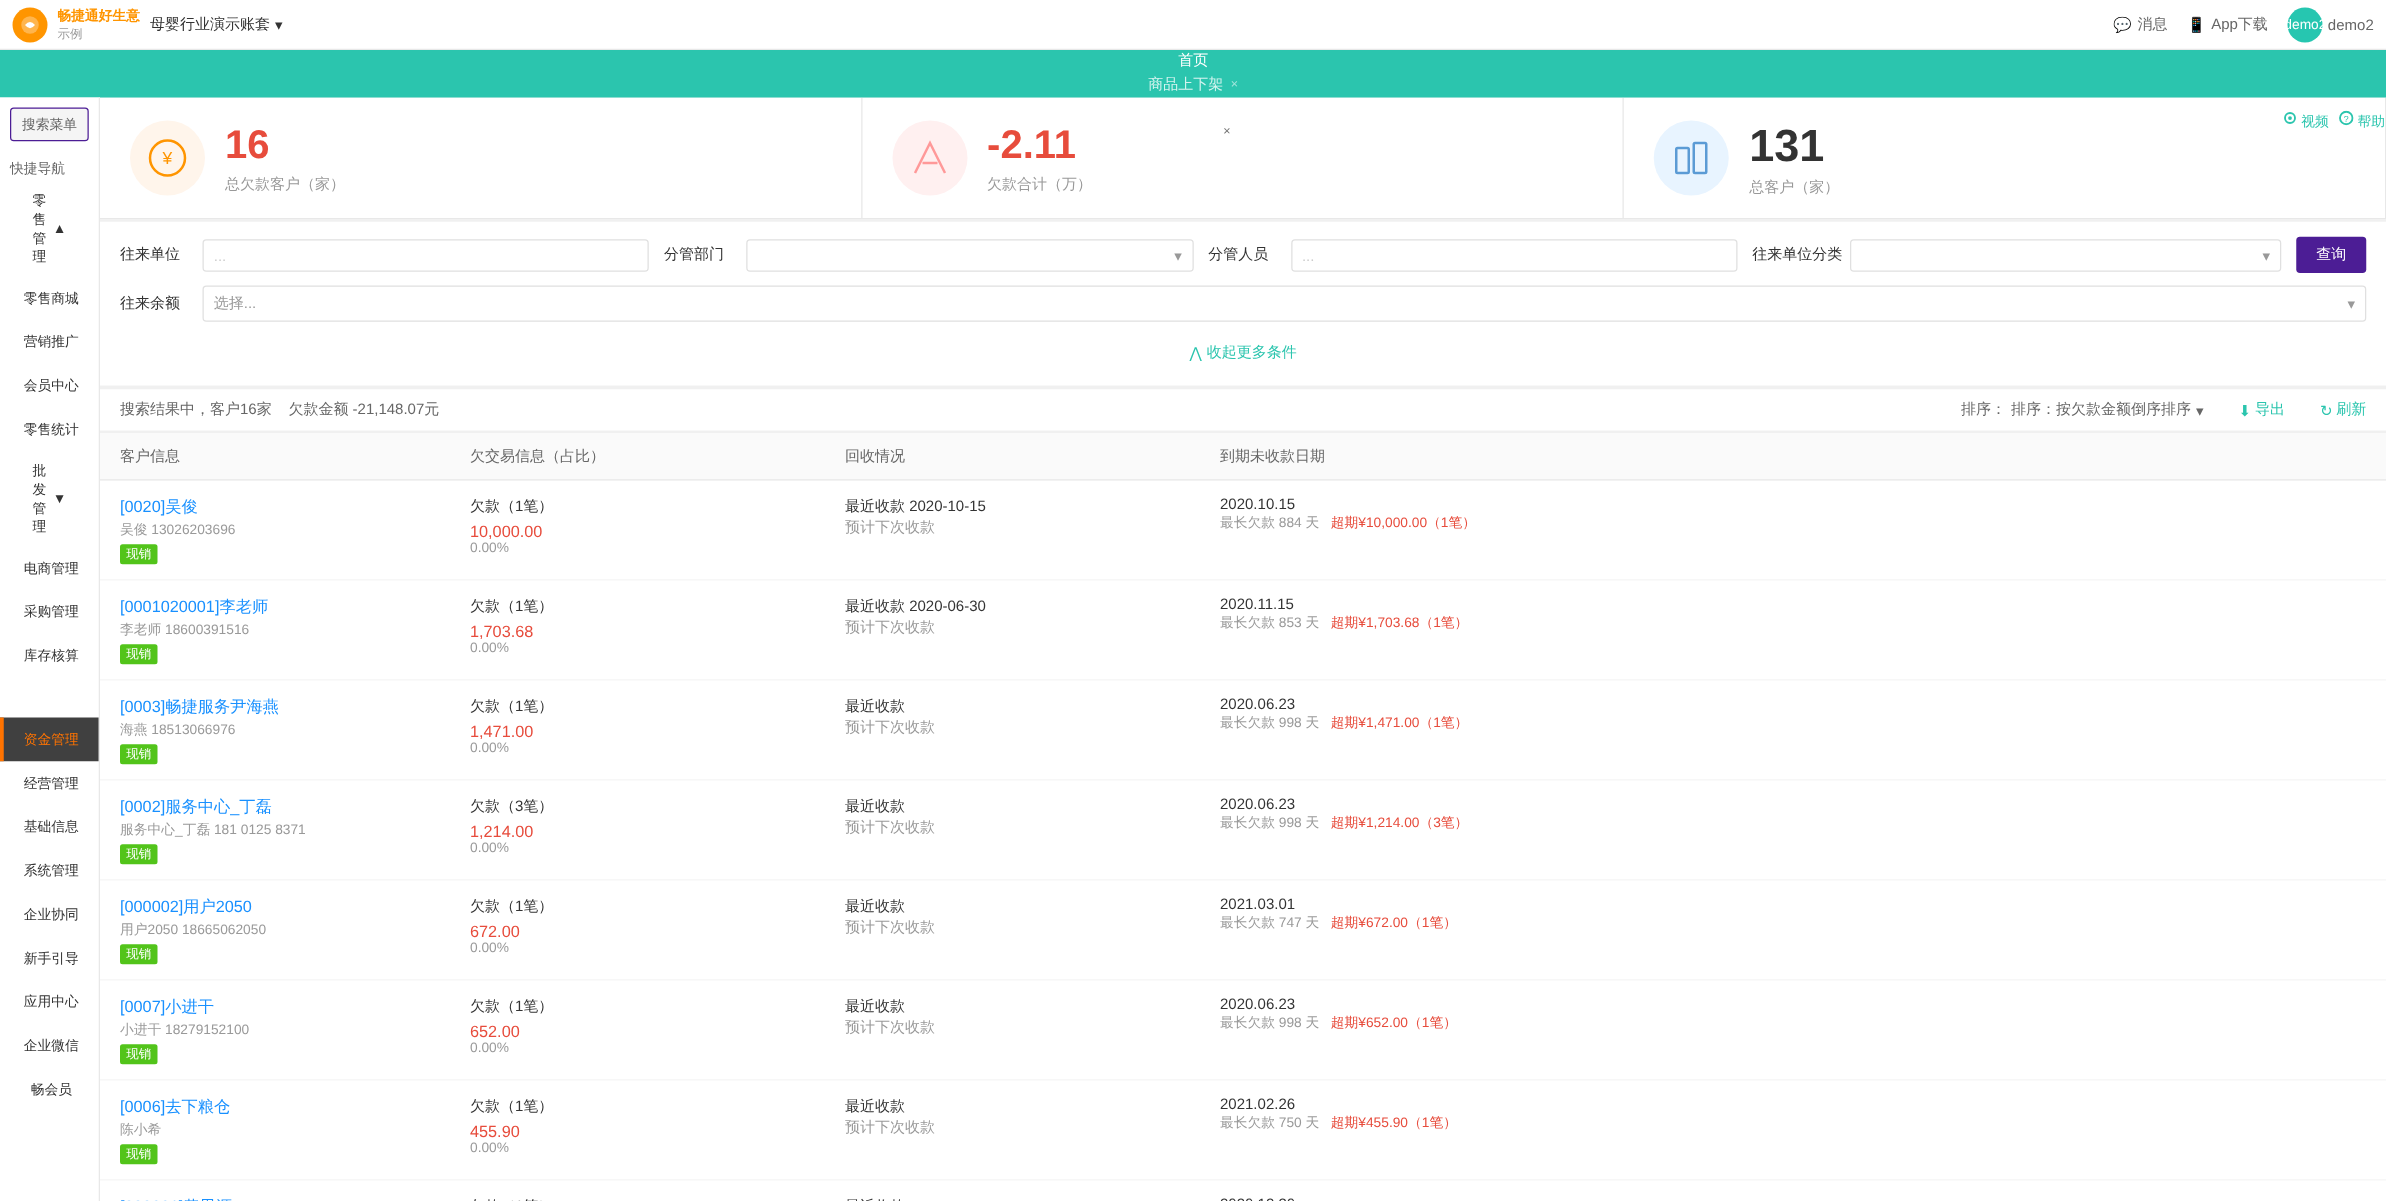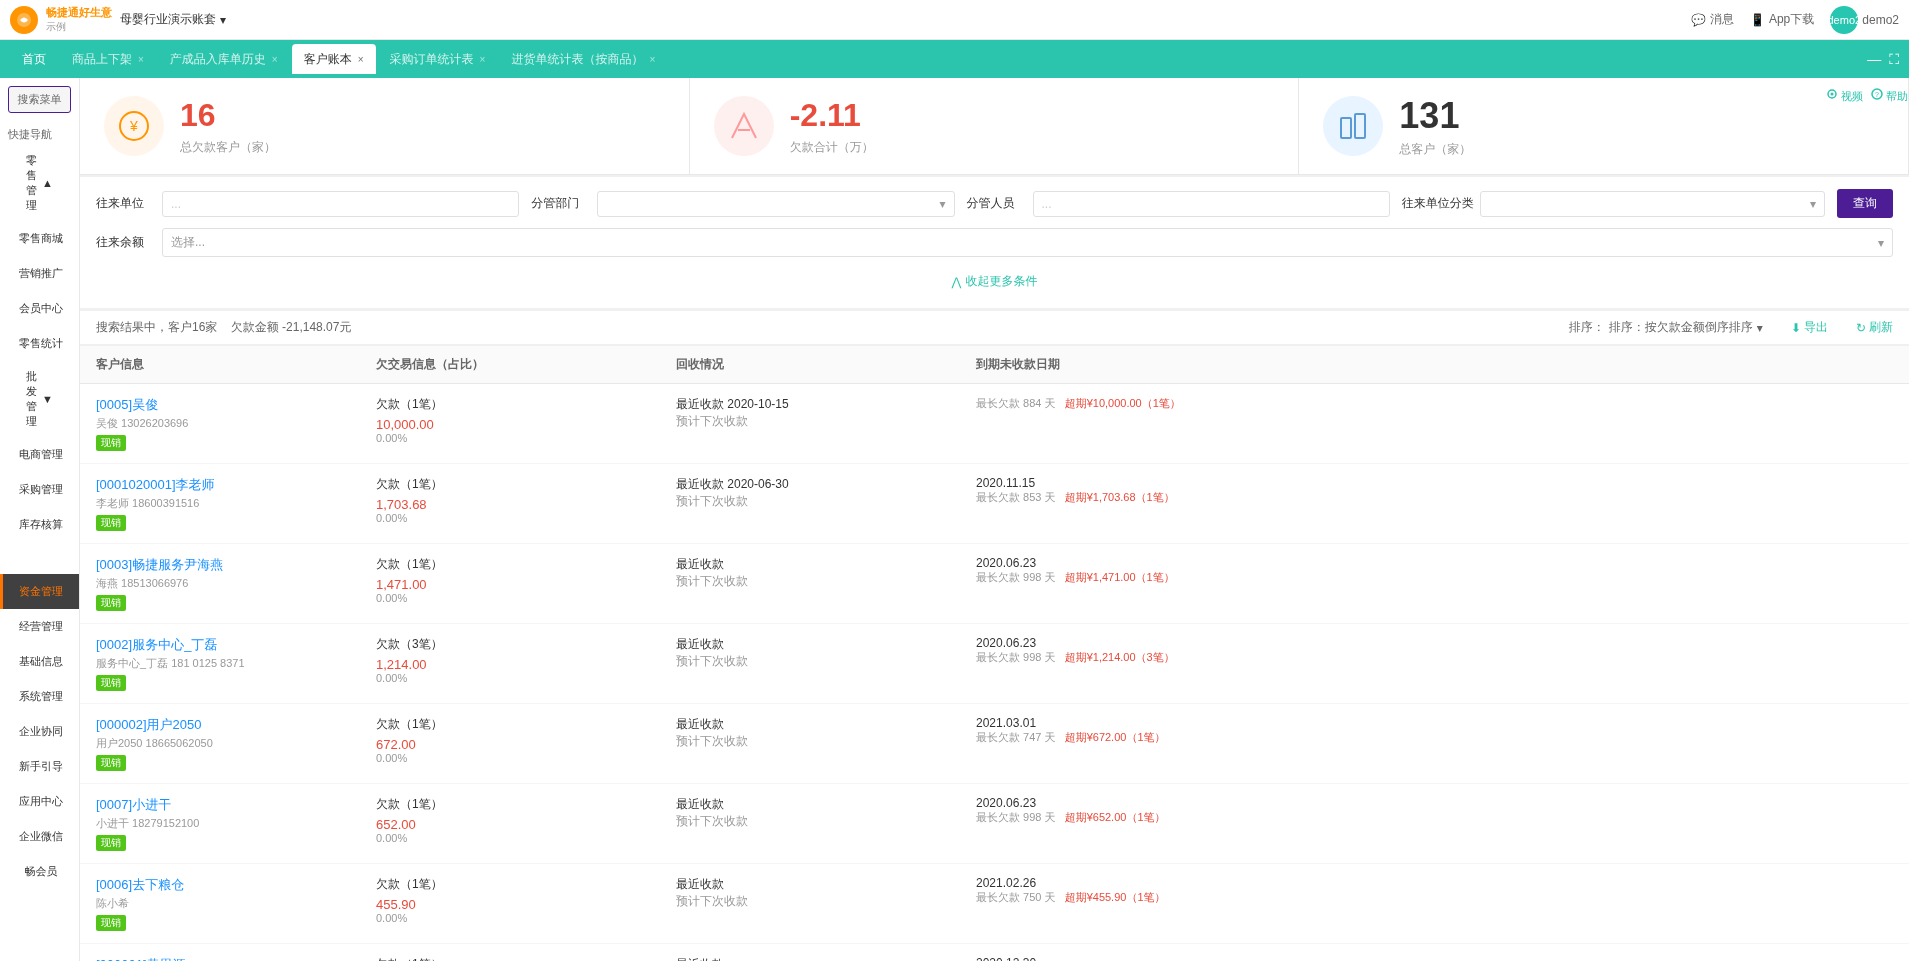--- a/index.html
+++ b/index.html
@@ -8,21 +8,21 @@
     
     .top-bar { display: flex; align-items: center; background: #fff; height: 40px; border-bottom: 1px solid #e8e8e8; padding: 0 10px; justify-content: space-between; }
     .logo-area { display: flex; align-items: center; gap: 8px; }
     .logo-icon { width: 28px; height: 28px; background: #ff9500; border-radius: 50%; display: flex; align-items: center; justify-content: center; color: white; font-size: 12px; }
     .store-selector { display: flex; align-items: center; gap: 4px; color: #333; font-size: 12px; cursor: pointer; }
     .top-right { display: flex; align-items: center; gap: 16px; }
     .top-right-item { display: flex; align-items: center; gap: 4px; font-size: 12px; color: #666; cursor: pointer; }
     .avatar { width: 28px; height: 28px; background: #26c6b0; border-radius: 50%; display: flex; align-items: center; justify-content: center; color: white; font-size: 11px; }
 
     
-    .tab-bar { display: flex; align-items: center; background: #2bc5ae; height: 38px; padding: 0 10px; gap: 2px; }
+    .tab-bar { display: flex; align-items: center; background: #2bc5ae; height: 38px; padding: 0 10px; gap: 2px; flex-direction: column; }
     .tab { display: flex; align-items: center; padding: 0 12px; height: 30px; border-radius: 4px 4px 0 0; font-size: 12px; cursor: pointer; gap: 6px; color: rgba(255,255,255,0.8); }
     .tab.active { background: #fff; color: #333; }
     .tab-close { font-size: 10px; opacity: 0.7; }
     .tab-home { color: white; padding: 0 12px; font-size: 12px; cursor: pointer; }
     .tab-bar-right { margin-left: auto; display: flex; gap: 8px; }
     .tab-bar-btn { color: white; font-size: 14px; cursor: pointer; }
 
     
     .main-layout { display: flex; height: calc(100vh - 78px); }
 
@@ -66,21 +66,21 @@
     
     .result-bar { display: flex; align-items: center; justify-content: space-between; padding: 8px 16px; background: #fff; border-top: 1px solid #f0f0f0; margin-top: 2px; }
     .result-text { font-size: 12px; color: #666; }
     .result-actions { display: flex; align-items: center; gap: 28px; font-size: 12px; color: #666; }
     .sort-select { display: flex; align-items: center; gap: 4px; cursor: pointer; }
     .action-btn { display: flex; align-items: center; gap: 3px; color: #2bc5ae; cursor: pointer; }
 
     
     .table-container { background: #fff; margin-top: 2px; }
     .table-header { display: grid; grid-template-columns: 280px 300px 300px 1fr; background: #fafafa; border-bottom: 1px solid #e8e8e8; padding: 10px 16px; }
-    .table-header-cell { font-size: 12px; color: #666; font-weight: bold; }
+    .table-header-cell { font-size: 12px; color: #666; font-weight: normal; }
     .table-row { display: grid; grid-template-columns: 280px 300px 300px 1fr; padding: 12px 16px; border-bottom: 1px solid #f5f5f5; align-items: start; }
     .customer-name { color: #1890ff; font-size: 13px; cursor: pointer; }
     .customer-sub { color: #999; font-size: 11px; margin-top: 2px; }
     .tag { display: inline-block; background: #52c41a; color: white; font-size: 10px; padding: 1px 5px; border-radius: 2px; margin-top: 4px; }
     .debt-amount { color: #e74c3c; font-size: 13px; font-weight: 500; }
     .debt-info { font-size: 12px; color: #333; margin-bottom: 4px; }
     .debt-percent { color: #999; font-size: 11px; }
     .recovery-info { font-size: 12px; color: #999; }
     .recovery-date { font-size: 12px; color: #333; }
     .overdue-info { font-size: 12px; color: #333; }
@@ -321,34 +321,35 @@
     <div class="table-container">
       <div class="table-header">
         <div class="table-header-cell">客户信息</div>
         <div class="table-header-cell">欠交易信息（占比）</div>
         <div class="table-header-cell">回收情况</div>
         <div class="table-header-cell">到期未收款日期</div>
       </div>
 
       <div class="table-row">
         <div>
-          <div class="customer-name">[0005]吴俊</div>
+          <div class="customer-name">[0020]吴俊</div>
           <div class="customer-sub">吴俊 13026203696</div>
           <span class="tag">现销</span>
         </div>
         <div>
           <div class="debt-info">欠款（1笔）</div>
           <div class="debt-amount">10,000.00</div>
           <div class="debt-percent">0.00%</div>
         </div>
         <div>
           <div class="recovery-date">最近收款   2020-10-15</div>
           <div class="recovery-info">预计下次收款</div>
         </div>
         <div>
+          <div class="overdue-info">2020.10.15</div>
           <div class="overdue-days">
             <span>最长欠款 884 天</span>
             &nbsp;
             <span class="overdue-link">超期¥10,000.00（1笔）</span>
           </div>
         </div>
       </div>
 
       <div class="table-row">
         <div>

